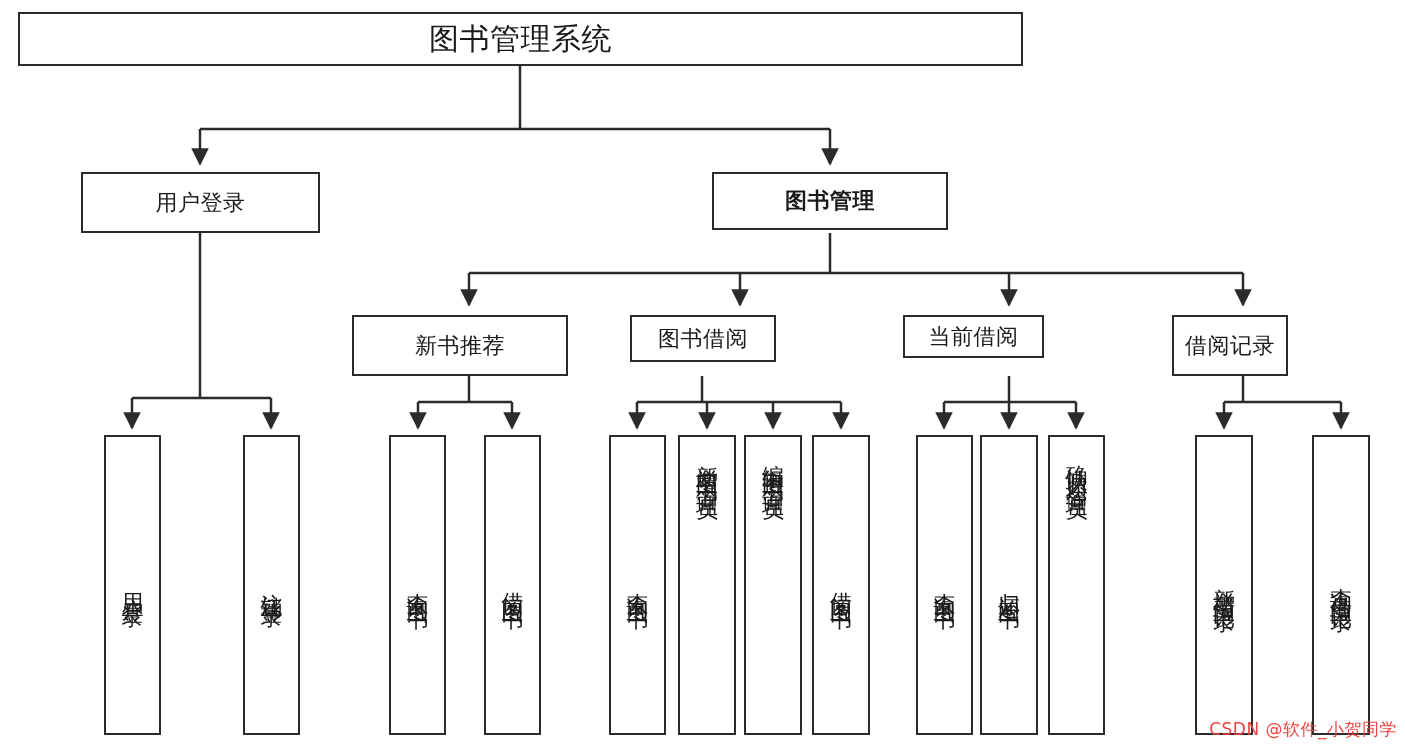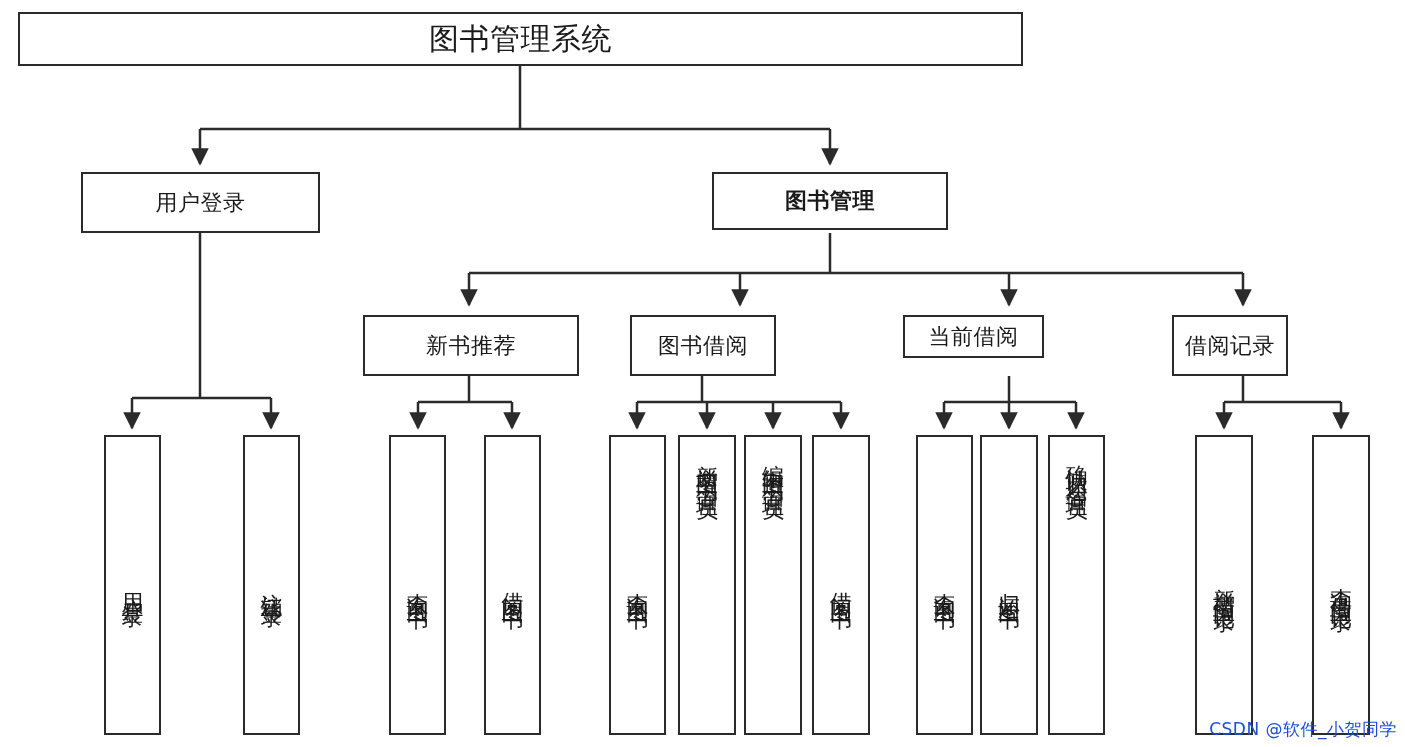--- a/index.html
+++ b/index.html
@@ -63,21 +63,21 @@
   }
   .node.leaf.center-text {
     align-items: center;
     padding-top: 0;
   }
   #watermark {
     position: absolute;
     right: 8px;
     bottom: 6px;
     font-size: 17px;
-    color: #1d4ed8;
+    color: #ef4444;
     white-space: nowrap;
     letter-spacing: 0.5px;
   }
 </style>
 </head>
 <body>
 
 <div id="diagram-root">
 
   <svg id="edges-layer" viewBox="0 0 1405 747" width="1405" height="747" xmlns="http://www.w3.org/2000/svg">
@@ -134,24 +134,24 @@
     <span class="node-label">图书管理系统</span>
   </div>
 
   <div class="node branch" style="left:81px; top:172px; width:239px; height:61px;">
     <span class="node-label">用户登录</span>
   </div>
   <div class="node branch" style="left:712px; top:172px; width:236px; height:58px;font-weight:bold;">
     <span class="node-label">图书管理</span>
   </div>
 
-  <div class="node branch" style="left:363px; top:315px; width:216px; height:61px;">
+  <div class="node branch" style="left:352px; top:315px; width:216px; height:61px;">
     <span class="node-label">新书推荐</span>
   </div>
-  <div class="node branch" style="left:630px; top:315px; width:146px; height:61px;">
+  <div class="node branch" style="left:630px; top:315px; width:146px; height:47px;">
     <span class="node-label">图书借阅</span>
   </div>
   <div class="node branch" style="left:903px; top:315px; width:141px; height:43px;">
     <span class="node-label">当前借阅</span>
   </div>
   <div class="node branch" style="left:1172px; top:315px; width:116px; height:61px;">
     <span class="node-label">借阅记录</span>
   </div>
 
   <div class="node leaf center-text" style="left:104px; top:435px; width:57px; height:300px;">

